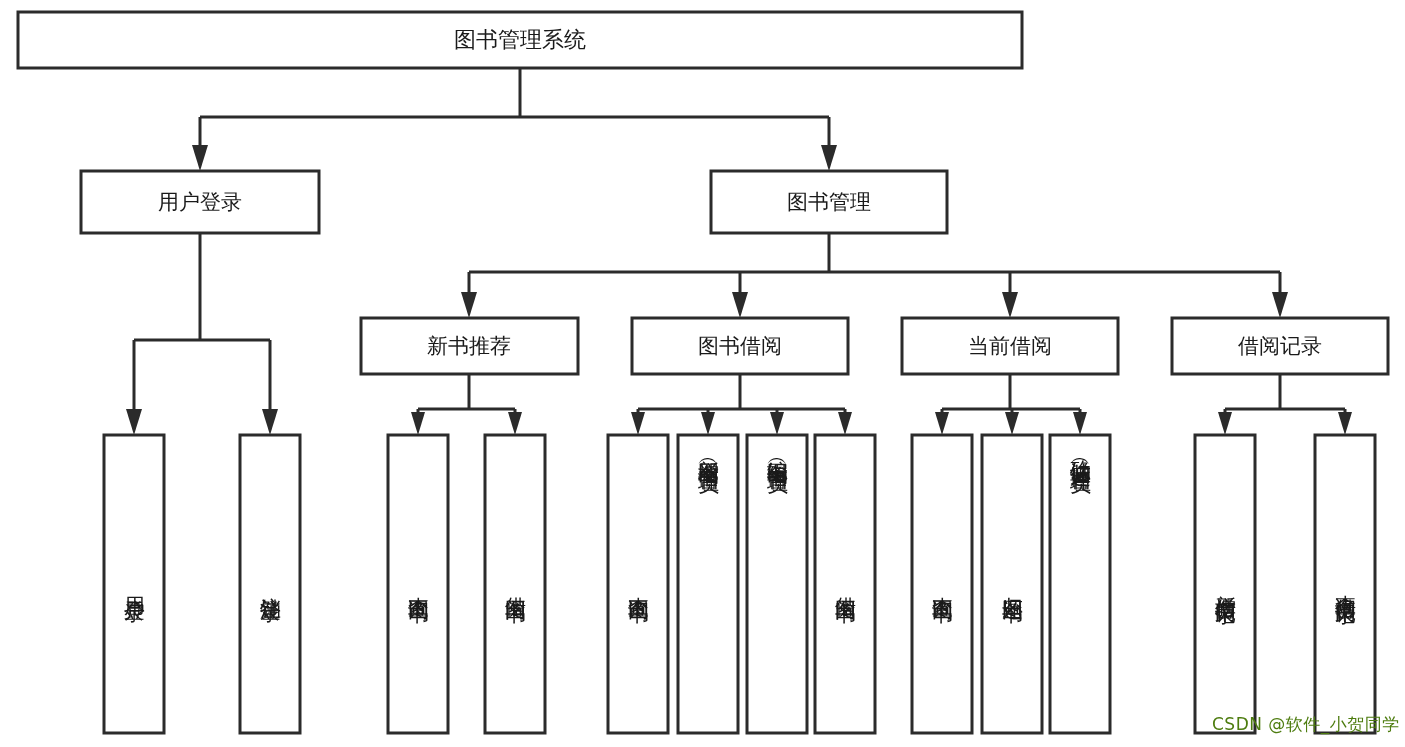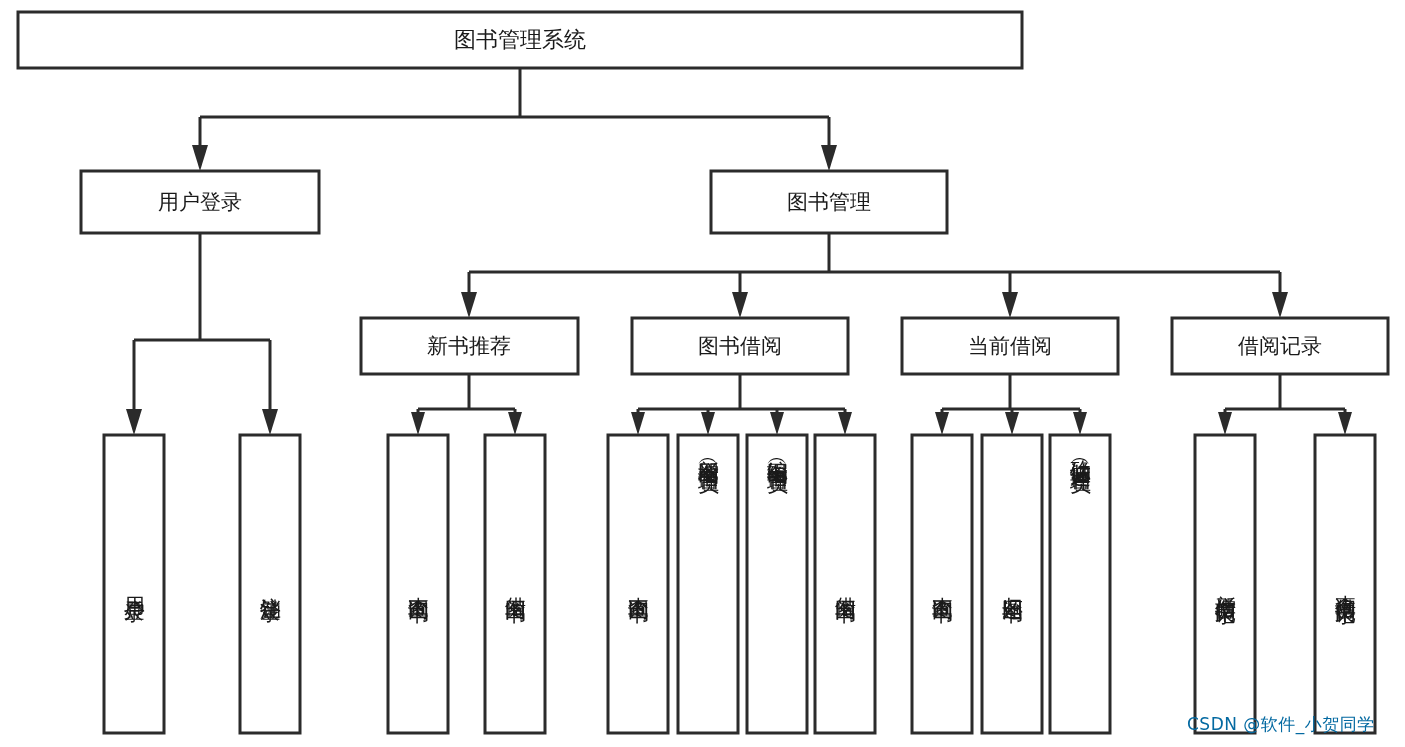--- a/index.html
+++ b/index.html
@@ -64,25 +64,25 @@
     letter-spacing: 2px;
     white-space: nowrap;
     text-align: center;
     pointer-events: none;
     display: flex;
     align-items: center;
     justify-content: center;
   }
   .watermark {
     position: absolute;
-    left: 1187px;
+    left: 1212px;
     top: 713px;
     font-family: "DejaVu Sans", "Liberation Sans", sans-serif;
     font-size: 17px;
-    color: #0369a1;
+    color: #4d7c0f;
     white-space: nowrap;
     letter-spacing: 0.5px;
     text-align: center;
   }
 </style>
 </head>
 <body>
 
 <div id="diagram-root">
 

